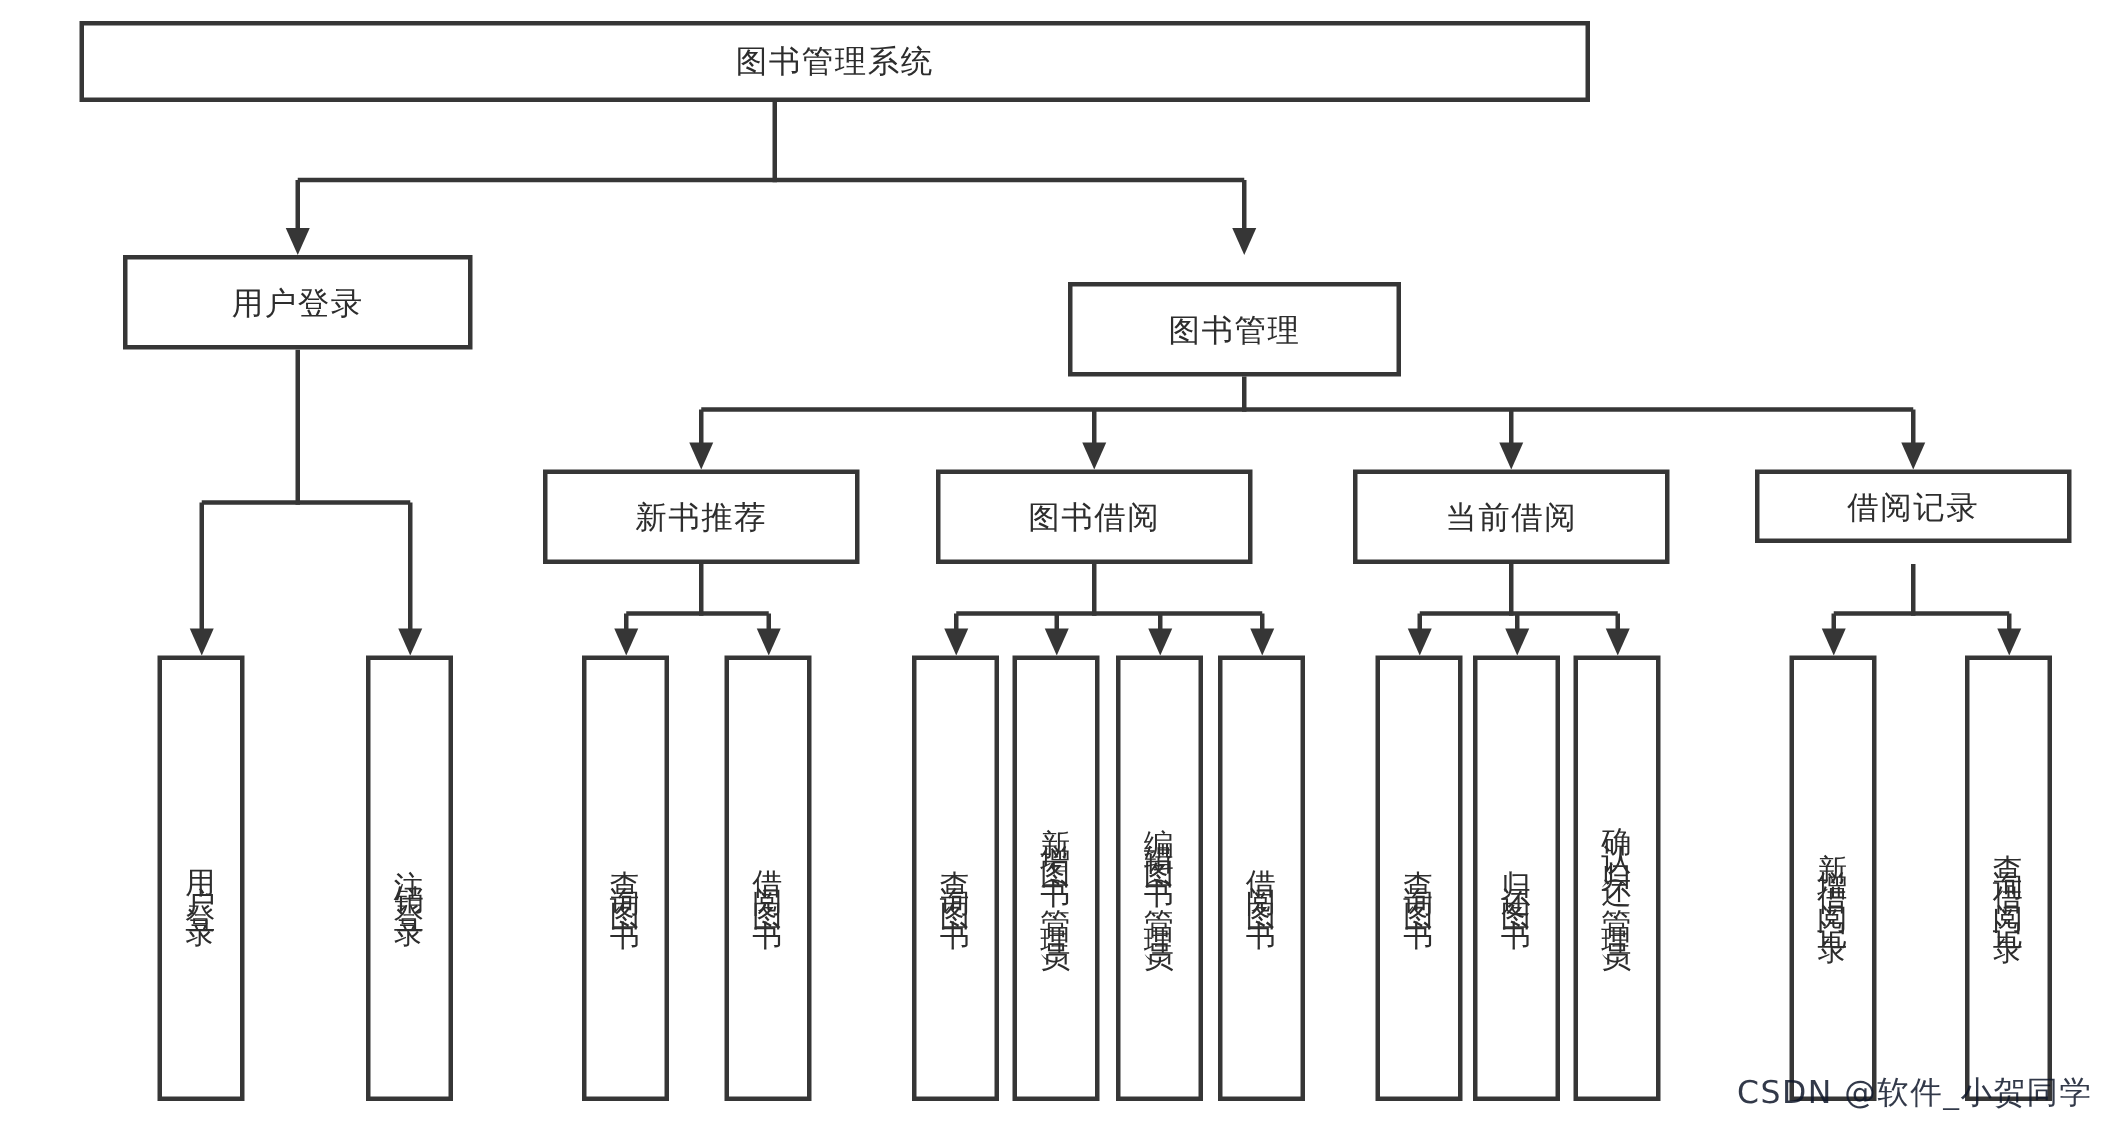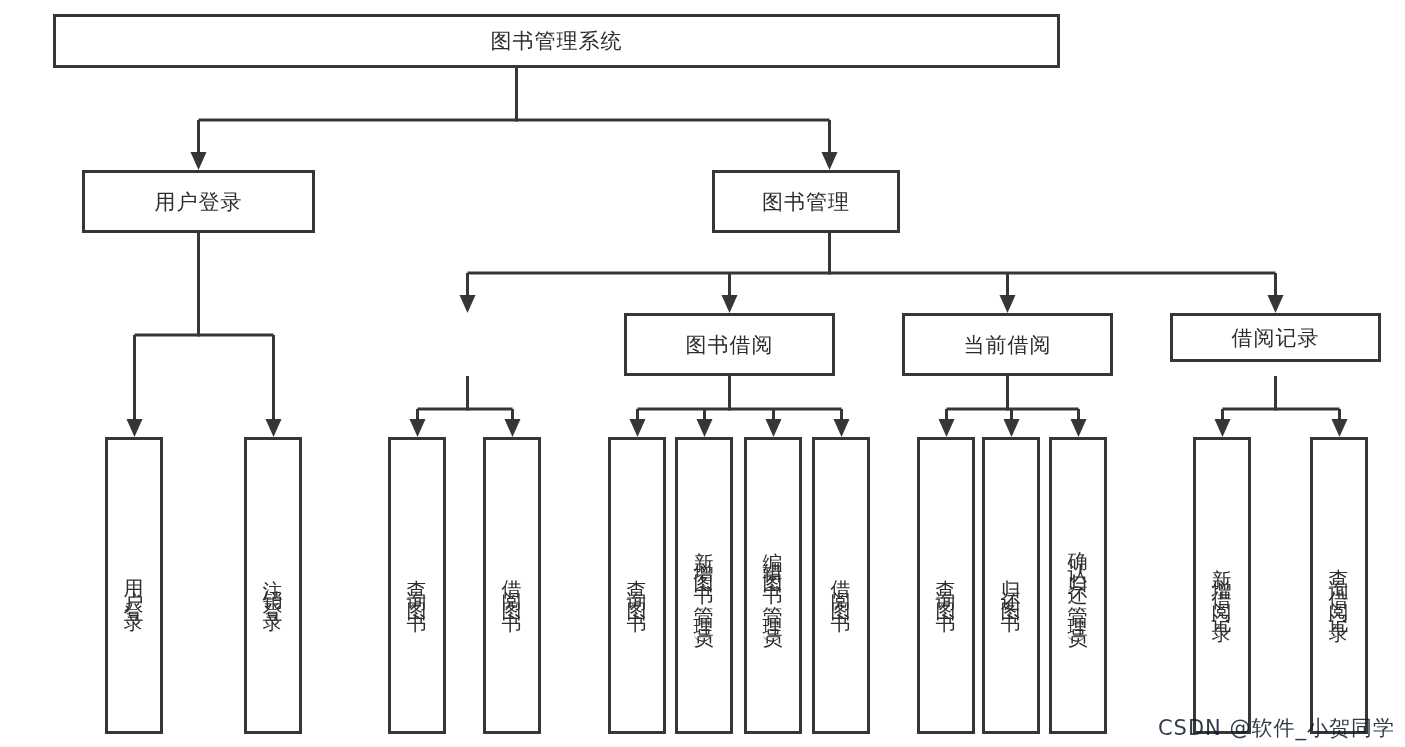--- a/index.html
+++ b/index.html
@@ -135,24 +135,27 @@
     </g>
   </svg>
 
   <div class="box" style="left:13px; top:14px; width:1007px; height:54px;margin-left:40px;">
     <span class="h-label">图书管理系统</span>
   </div>
 
   <div class="box" style="left:82px; top:170px; width:233px; height:63px;">
     <span class="h-label">用户登录</span>
   </div>
-  <div class="box" style="left:712px; top:170px; width:188px; height:63px;">
+  <div class="box" style="left:712px; top:188px; width:222px; height:63px;">
     <span class="h-label">图书管理</span>
   </div>
 
+  <div class="box" style="left:362px; top:313px; width:211px; height:63px;">
+    <span class="h-label">新书推荐</span>
+  </div>
   <div class="box" style="left:902px; top:313px; width:211px; height:63px;">
     <span class="h-label">当前借阅</span>
   </div>
   <div class="box" style="left:624px; top:313px; width:211px; height:63px;">
     <span class="h-label">图书借阅</span>
   </div>
   <div class="box" style="left:1170px; top:313px; width:211px; height:49px;">
     <span class="h-label">借阅记录</span>
   </div>
 

